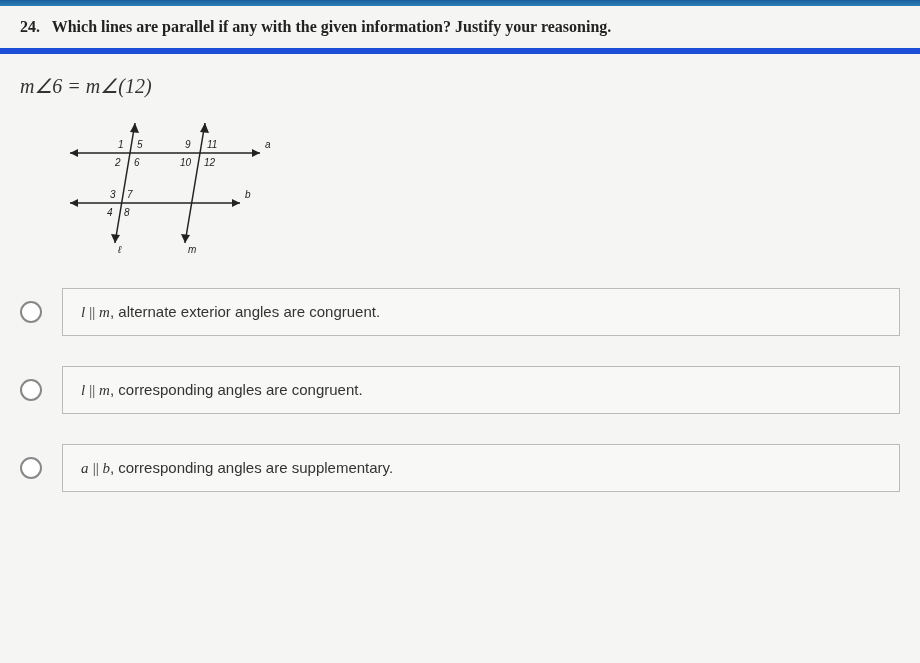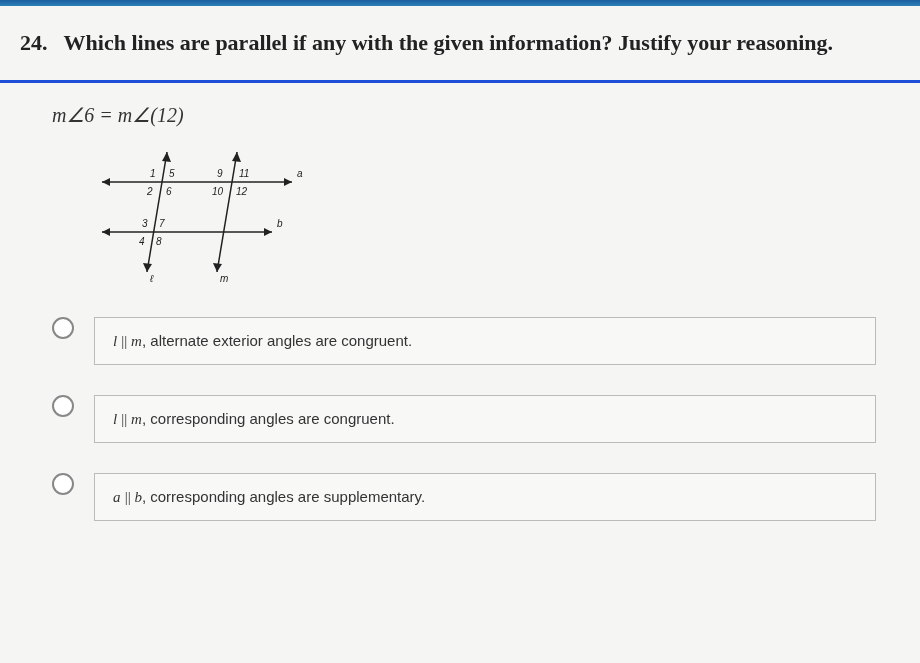--- a/index.html
+++ b/index.html
@@ -12,29 +12,28 @@
       background: #f5f5f3;
       width: 920px;
       height: 663px;
       position: relative;
     }
     .top-bar {
       height: 6px;
       background: linear-gradient(to bottom, #1a5f9e, #2c7fb8);
     }
     .question-header {
-      padding: 24px 20px;
-      border-bottom: 3px solid #1d4ed8;
-      font-size: 22px;
+      padding: 12px 20px;
+      border-bottom: 6px solid #1d4ed8;
+      font-size: 16px;
       font-weight: bold;
       color: #222;
     }
     .content {
-      padding: 20px 44px;
-      margin-left: 8px;
+      padding: 20px 20px;
     }
     .equation {
       font-family: Georgia, serif;
       font-size: 20px;
       font-style: italic;
       color: #333;
       margin-bottom: 20px;
     }
     .diagram {
       width: 220px;
@@ -50,20 +49,21 @@
       font-family: Arial, sans-serif;
       font-size: 10px;
       fill: #222;
       font-style: italic;
     }
     .options {
       margin-top: 30px;
     }
     .option-row {
       display: flex;
+      align-items: center;
       margin-bottom: 30px;
     }
     .radio {
       width: 22px;
       height: 22px;
       border: 2px solid #888;
       border-radius: 50%;
       margin-right: 20px;
       flex-shrink: 0;
       background: #fff;

